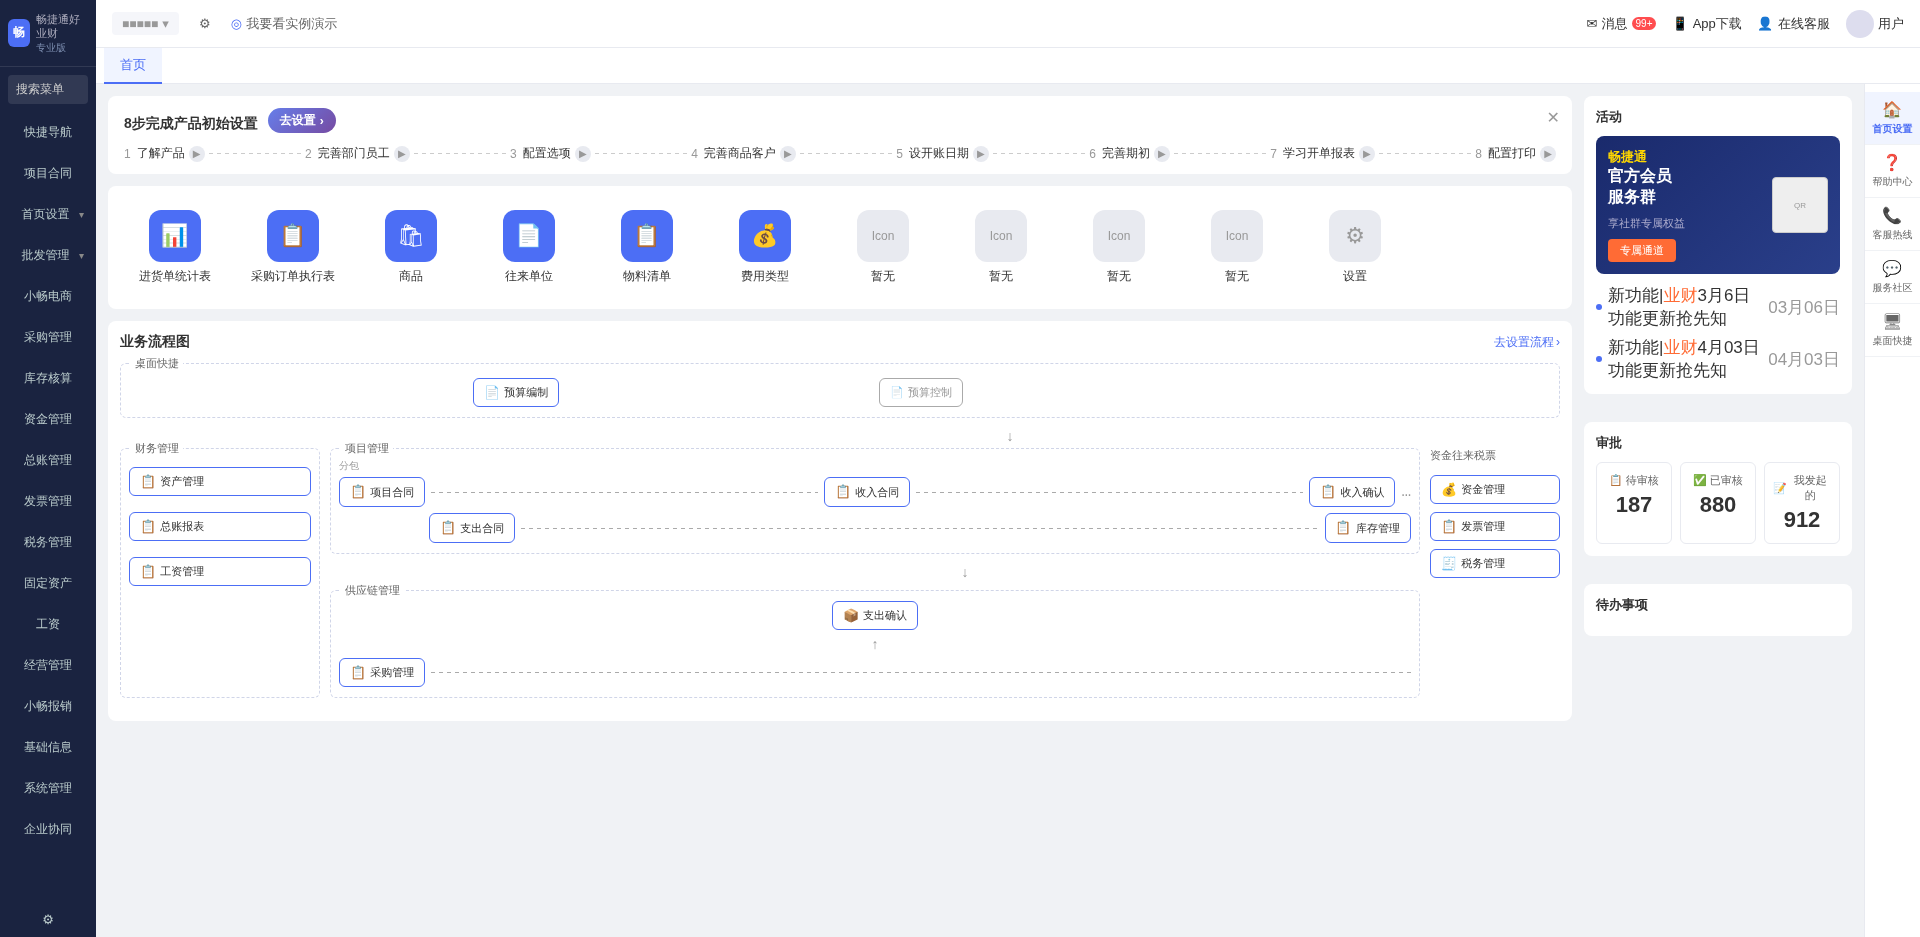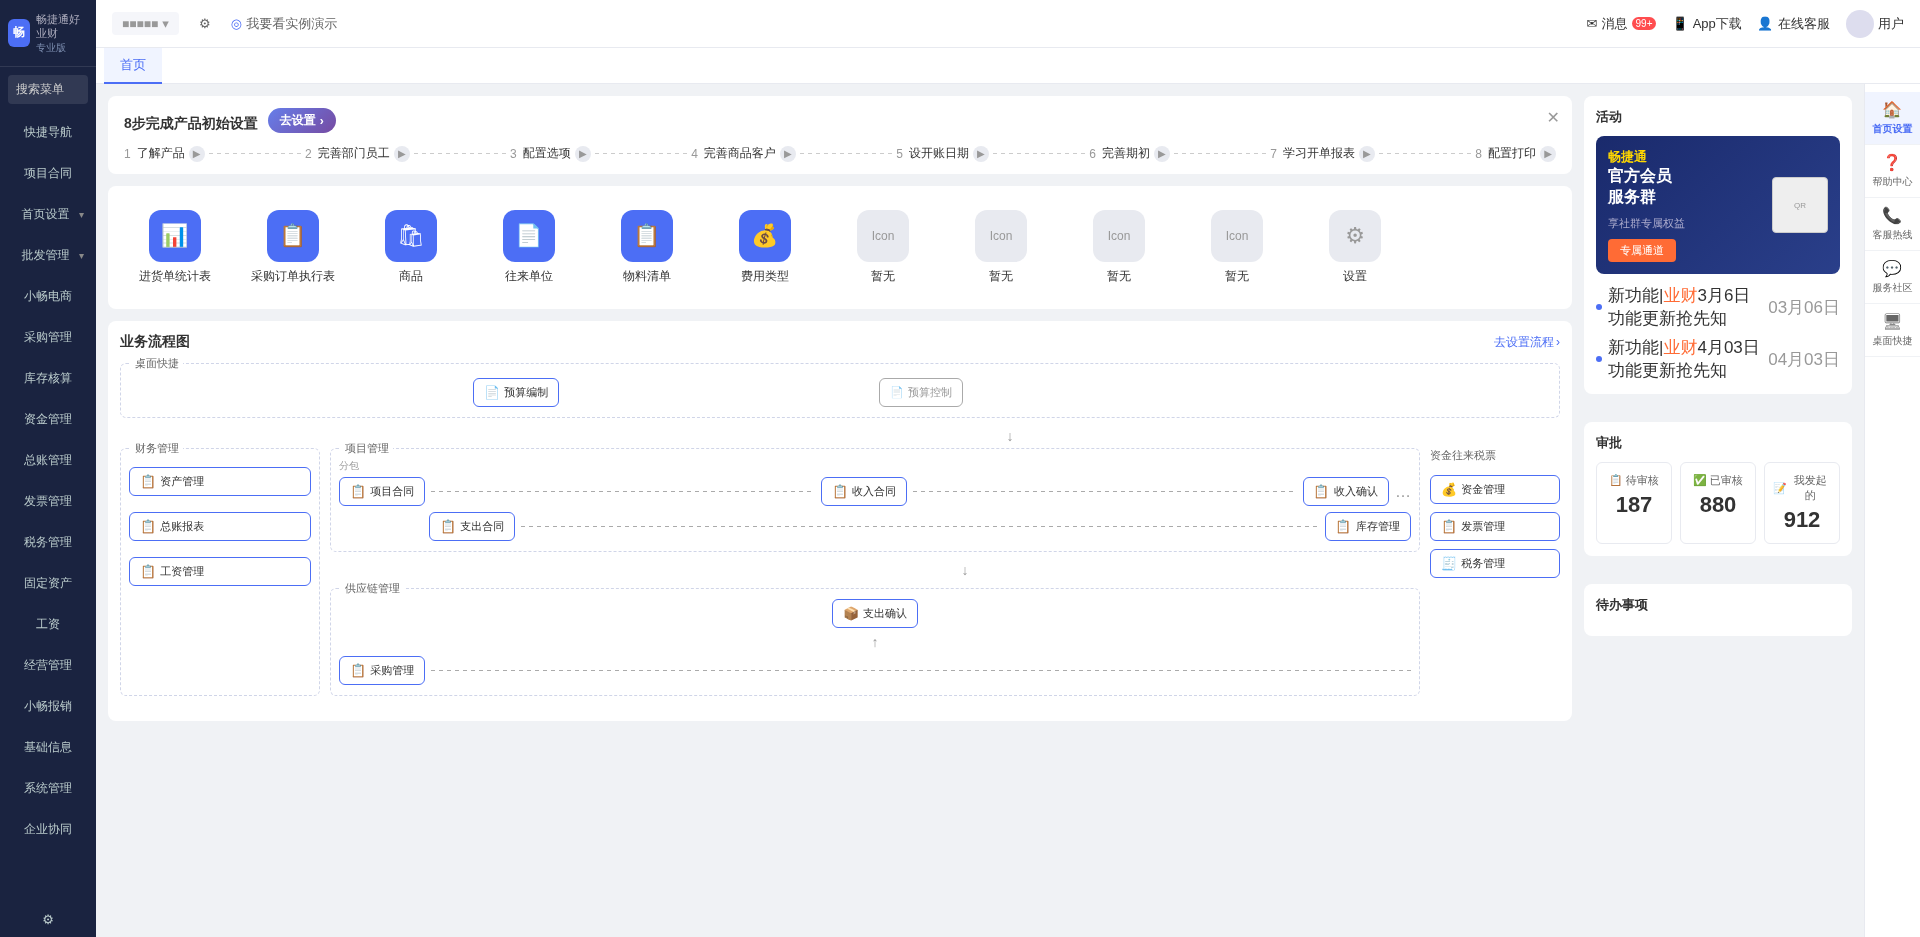--- a/index.html
+++ b/index.html
@@ -631,21 +631,21 @@
                 </div>
                 <div class="flow-node">
                   <span class="flow-node-icon">📋</span>
                   <span>工资管理</span>
                 </div>
               </div>
             </div>
 
             <div style="flex:1; display:flex; flex-direction:column; gap:10px;">
 
-              <div style="border:1px dashed #d0d5e8; border-radius:6px; padding:10px 8px; position:relative;">
+              <div style="border:1px dashed #d0d5e8; border-radius:6px; padding:10px 8px; position:relative;font-family:Liberation Mono, monospace;">
                 <span style="position:absolute;top:-8px;left:10px;background:#fff;padding:0 4px;font-size:11px;color:#666;">项目管理</span>
                 <div style="font-size:10px;color:#999;margin-bottom:4px;">分包</div>
                 <div style="display:flex;align-items:center;gap:6px;">
                   <div class="flow-node">
                     <span class="flow-node-icon">📋</span>
                     <span>项目合同</span>
                   </div>
                   <div style="flex:1;height:1px;background:repeating-linear-gradient(to right,#aaa 0,#aaa 4px,transparent 4px,transparent 8px);"></div>
                   <div class="flow-node">
                     <span class="flow-node-icon">📋</span>

